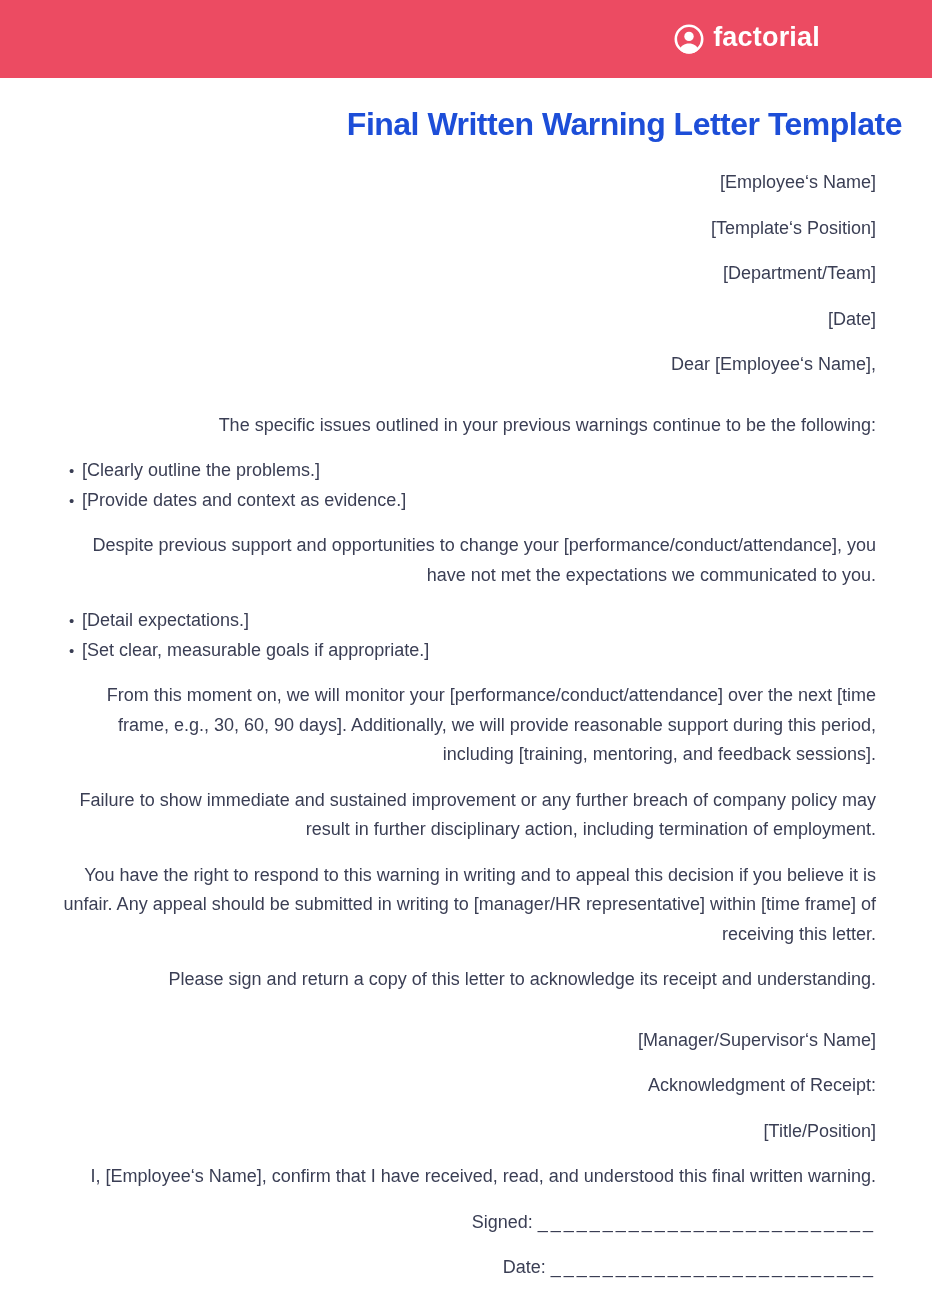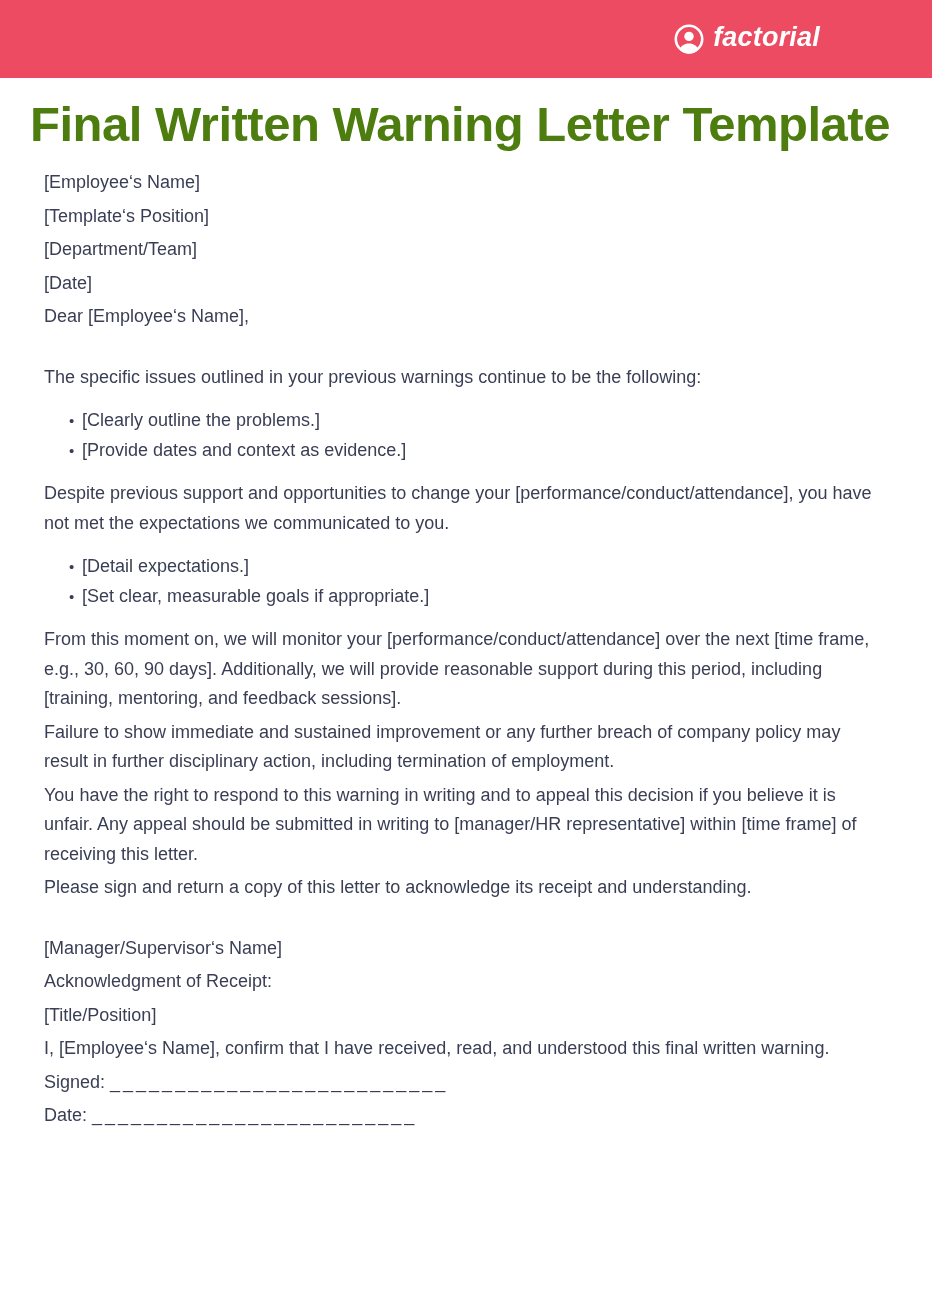--- a/index.html
+++ b/index.html
@@ -12,50 +12,49 @@
     color: #3A3E54;
     overflow: hidden;
   }
   .header {
     height: 78px;
     background: #EC4B62;
     display: flex;
     align-items: center;
     justify-content: flex-end;
     padding-right: 112px;
-    font-style: italic;
   }
   .logo {
     display: flex;
     align-items: center;
     gap: 9px;
   }
   .logo-text {
     color: #ffffff;
     font-size: 27px;
     font-weight: 700;
     letter-spacing: 0.2px;
     line-height: 1;
     padding-bottom: 3px;
   }
   h1.page-title {
     margin: 21px 30px 19px 30px;
-    text-align: left;
-    font-size: 49px;
+    text-align: right;
+    font-size: 32px;
     line-height: 50px;
     font-weight: 800;
-    color: #4d7c0f;
+    color: #1d4ed8;
     letter-spacing: -0.5px;
   }
   .letter {
     padding: 0 40px;
     font-size: 18px;
     line-height: 29.5px;
   }
-  .letter p { margin: 4px; }
+  .letter p { margin: 16px; text-align: right; }
   .gap { margin-top: 31px; }
   ul.bullet-list {
     margin: 14px;
     padding: 0;
     list-style: none;
   }
   ul.bullet-list li {
     position: relative;
     padding-left: 28px;
   }

